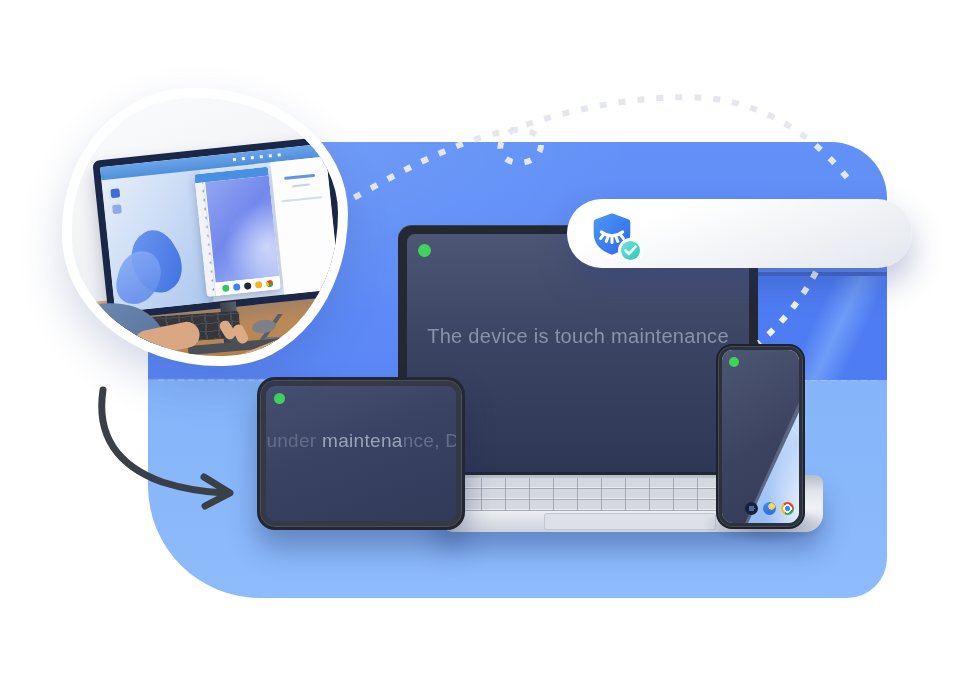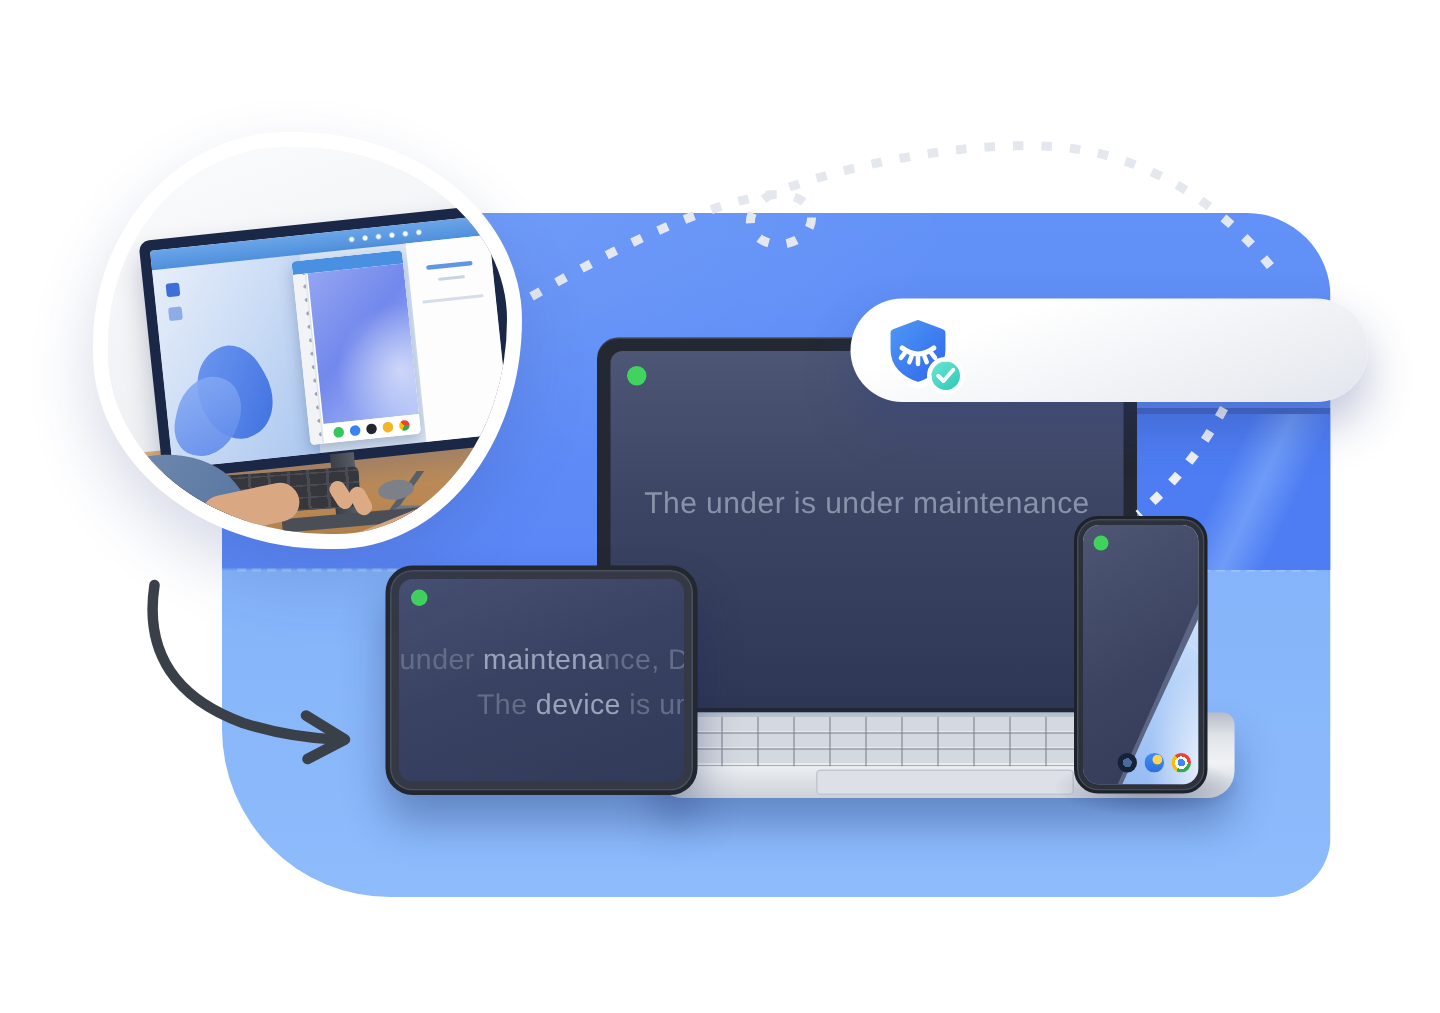--- a/index.html
+++ b/index.html
@@ -184,42 +184,39 @@
 </head>
 <body>
 
 <div class="bg-shape"></div>
 <div class="panel-behind"></div>
 
 <div class="laptop-screen">
   <div class="laptop-display">
     <span class="cam-dot" style="background:#41d35f"></span>
     <div class="laptop-text">
-      <div class="t1">The under is under maintenance</div>
+      <div class="t1">The device is touch maintenance</div>
     </div>
   </div>
 </div>
 <div class="laptop-base">
   <div class="kb"></div>
   <div class="trackpad"></div>
 </div>
 
 <svg class="overlay-svg" width="960" height="675" viewBox="0 0 960 675">
   <path d="M338,207 C392,176 452,142 506,131 C524,127 540,132 541,144 C542,158 524,167 510,161 C494,154 498,135 520,127 C560,112 640,93 706,98 C764,103 816,136 852,184" fill="none" stroke="#e4e7ed" stroke-width="6" stroke-dasharray="7 12"></path>
   <path d="M816,272 C801,300 783,322 759,343" fill="none" stroke="#eef0f4" stroke-width="6" stroke-dasharray="7 11"></path>
 </svg>
 
 <div class="tablet">
   <div class="tablet-screen">
     <span class="cam-dot" style="background:#41d35f"></span>
     <div class="tab-line tab-line1">
       <span class="seg-dim">s under </span><span class="seg-bright">maintena</span><span class="seg-dim">nce, D</span>
-    </div>
-    <div class="tab-line tab-line2">
-      <span class="seg-dim">The </span><span class="seg-bright">device</span><span class="seg-dim"> is un</span>
     </div>
   </div>
 </div>
 
 <div class="phone-shadow"></div>
 <div class="phone">
   <div class="phone-screen">
     <div class="phone-wall"></div>
     <div class="phone-fold"></div>
     <div class="phone-dark"></div>

